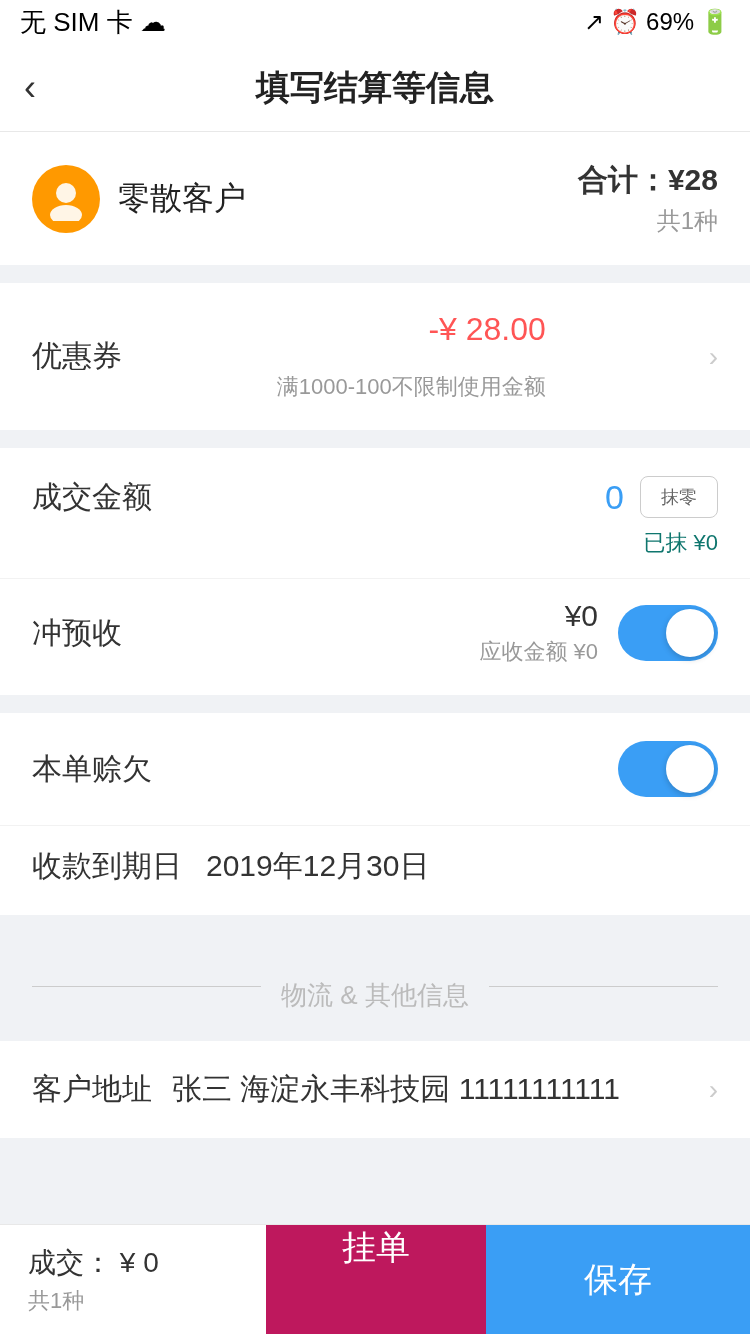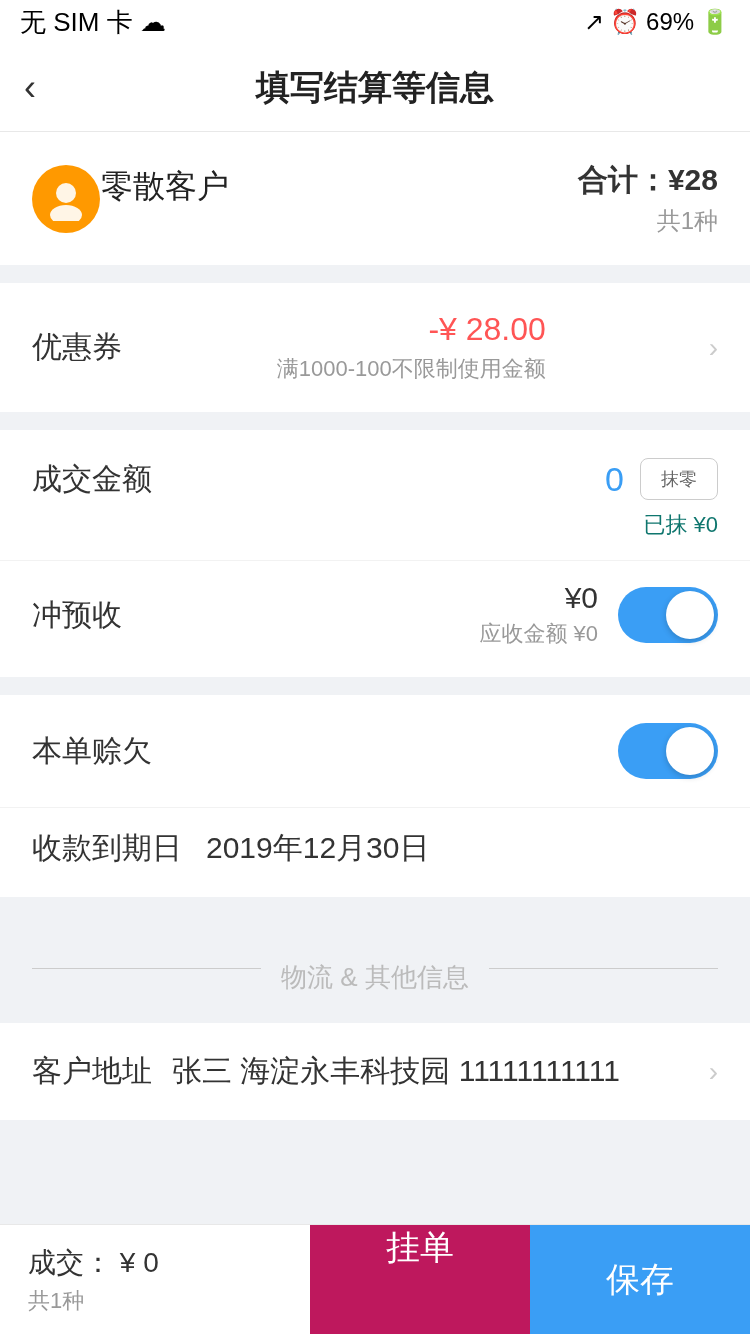--- a/index.html
+++ b/index.html
@@ -57,22 +57,22 @@
       margin-bottom: 2px;
     }
     .customer-row {
       display: flex;
       align-items: center;
       justify-content: space-between;
       padding: 28px 32px;
     }
     .customer-left {
       display: flex;
-      align-items: flex-start;
-      gap: 1px;
+      align-items: center;
+      gap: 18px;
     }
     .customer-avatar {
       width: 68px;
       height: 68px;
       border-radius: 50%;
       background: #f90;
       display: flex;
       align-items: center;
       justify-content: center;
       overflow: hidden;
@@ -268,21 +268,21 @@
       background: #be185d;
       display: flex;
       align-items: flex-start;
       justify-content: center;
       font-size: 34px;
       color: #fff;
       font-weight: 500;
       cursor: pointer;
     }
     .btn-save {
-      width: 220px;
+      width: 264px;
       height: 110px;
       background: #3a9ef5;
       display: flex;
       align-items: center;
       justify-content: center;
       font-size: 34px;
       color: #fff;
       font-weight: 500;
       cursor: pointer;
     }
@@ -292,21 +292,21 @@
       padding: 28px 32px;
       display: flex;
       align-items: center;
       justify-content: space-between;
       background: #fff;
     }
     .coupon-row-right {
       display: flex;
       flex-direction: column;
       align-items: flex-end;
-      gap: 6px;
+      gap: 24px;
     }
     .txn-top {
       display: flex;
       align-items: center;
       gap: 16px;
     }
 
     
     .prereceive-row {
       display: flex;

